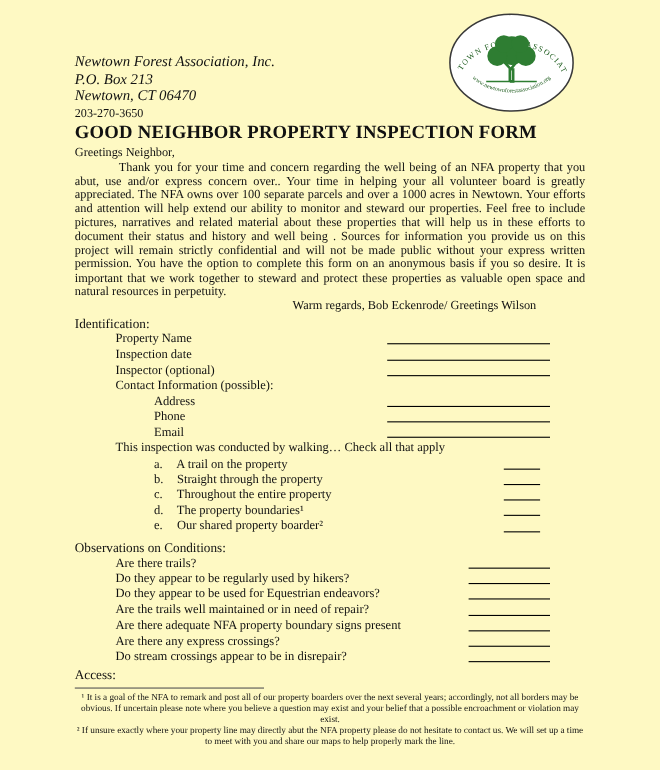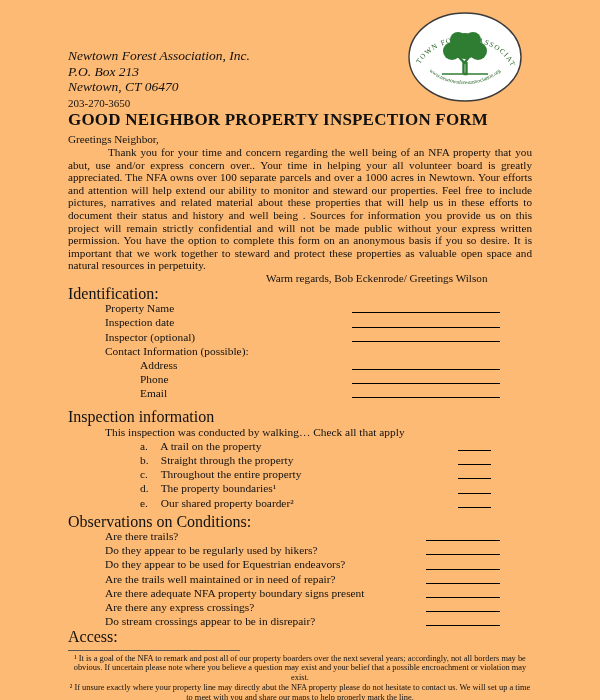--- a/index.html
+++ b/index.html
@@ -1,39 +1,39 @@
 <!DOCTYPE html>
 <html><head>
 <meta charset="utf-8">
 <style>
   html,body{margin:0;padding:0;background:#e9e9e9;}
   .page{
     position:relative;
     width:600px;height:700px;
     margin:0 auto;
-    background:#fdba74;
+    background:#fef9c3;
     box-sizing:border-box;
     padding:10px 68px 0 68px;
     font-family:"Liberation Serif","DejaVu Serif",serif;
     color:#111;
     overflow:hidden;
   }
   
   .header-row{display:flex;justify-content:space-between;align-items:flex-start;height:94px;}
   .org-block{margin-top:38px;line-height:15.5px;}
   .org-italic{font-style:italic;font-size:13.5px;}
   .org-phone{font-size:11px;font-style:normal;margin-top:1px;}
   .logo-wrap{margin-right:8px;}
   
   .form-title{font-size:17px;font-weight:bold;letter-spacing:.2px;margin:6px 0 3px 0;}
   .greeting{font-size:11.2px;line-height:13px;}
   .intro{font-size:11.2px;line-height:12.6px;text-align:justify;text-indent:40px;margin:0;}
   .signature{font-size:11.2px;line-height:13px;padding-left:198px;}
   
-  .sec-heading{font-size:16px;line-height:14.2px;margin-top:2px;}
+  .sec-heading{font-size:12px;line-height:14.2px;margin-top:2px;}
   .mt-insp{margin-top:10px;}
   .mt-obs{margin-top:5px;}
   .row{position:relative;font-size:11.4px;line-height:14.2px;height:14.2px;}
   .indent1{padding-left:37px;}
   .indent2{padding-left:72px;}
   .opt-letter{display:inline-block;width:18px;}
   .blank{position:absolute;bottom:2px;border-bottom:1px solid #000;}
   .blank-ident{left:284px;width:148px;}
   .blank-opt{left:390px;width:33px;}
   .blank-q{left:358px;width:74px;}
@@ -107,21 +107,20 @@
   </div>
   <div class="row indent2">
     <span>Phone</span>
     <span class="blank blank-ident"></span>
   </div>
   <div class="row indent2">
     <span>Email</span>
     <span class="blank blank-ident"></span>
   </div>
 
-  <div class="sec-heading mt-insp">Inspection information</div>
   <div class="row indent1">
     <span>This inspection was conducted by walking… Check all that apply</span>
   </div>
 
   <div class="row indent2">
     <span class="opt-letter">a.</span>
     <span>A trail on the property</span>
     <span class="blank blank-opt"></span>
   </div>
   <div class="row indent2">

